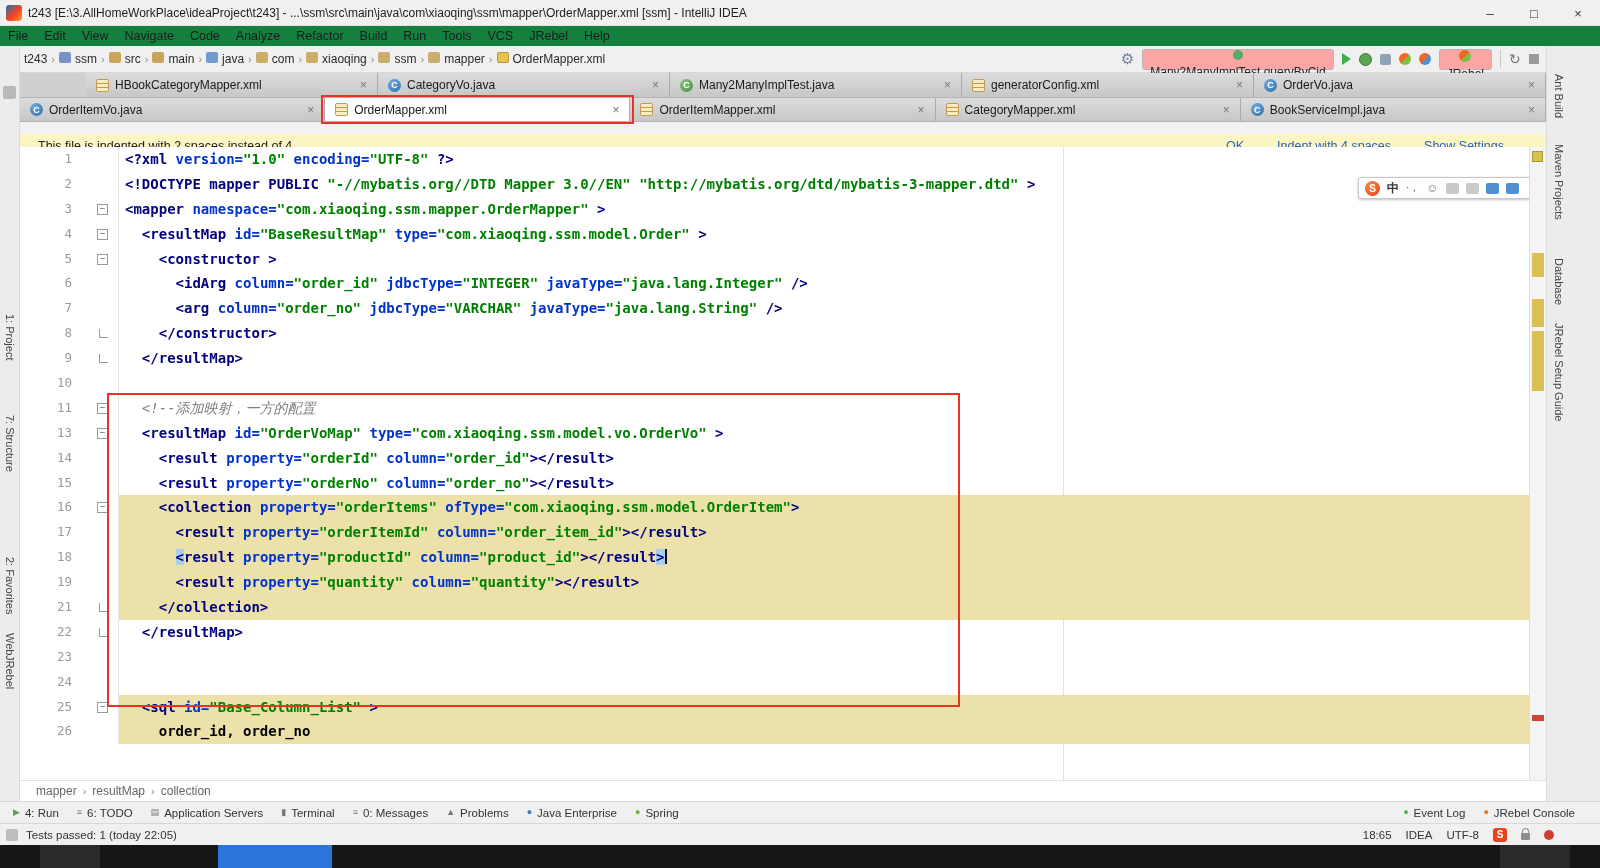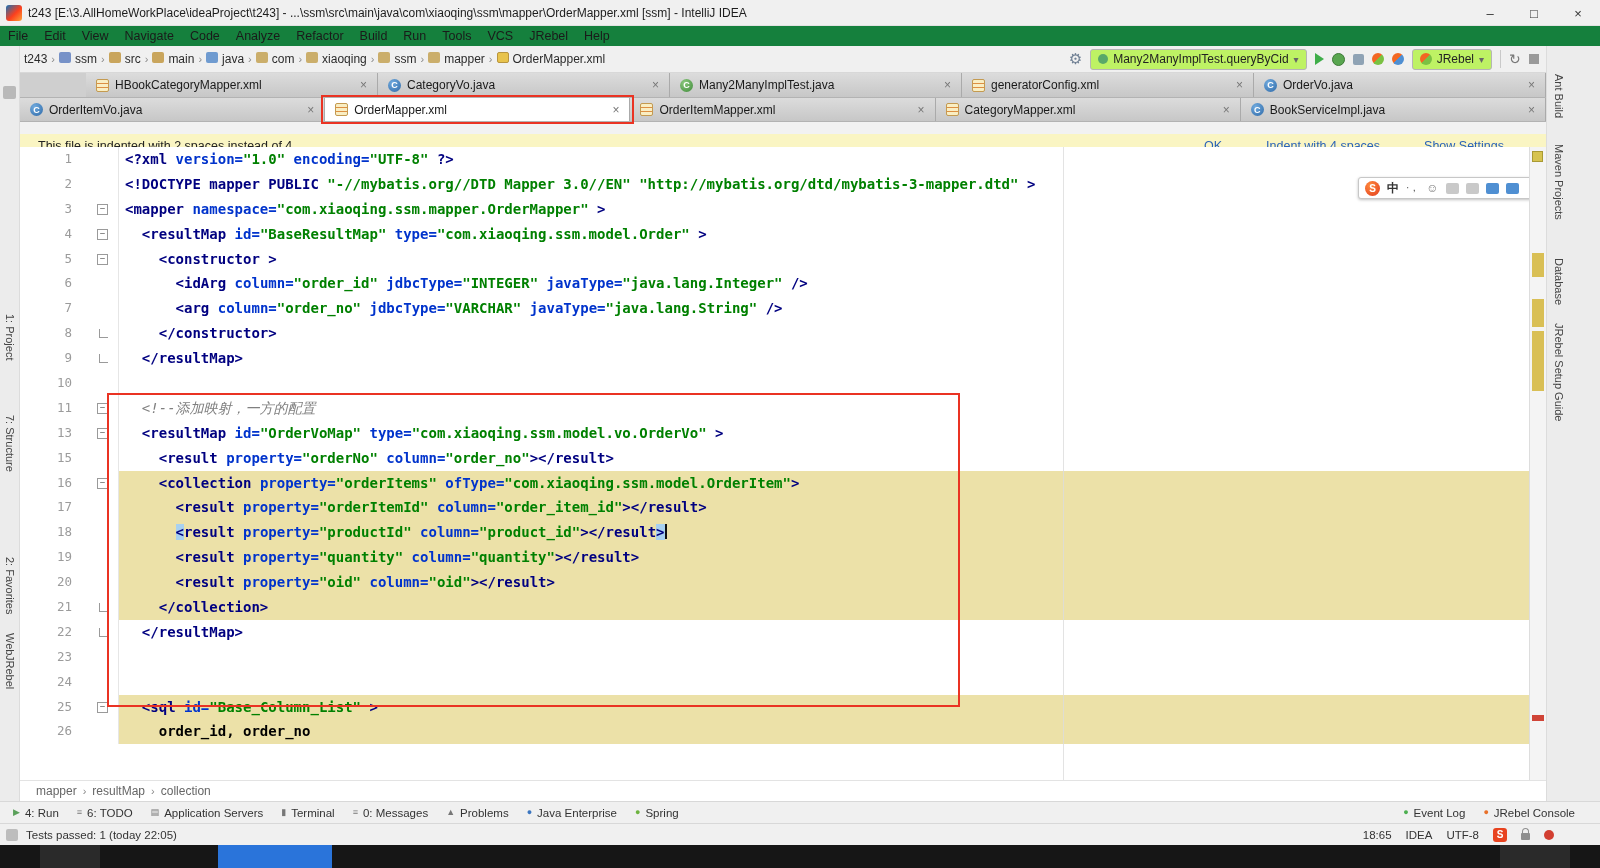--- a/index.html
+++ b/index.html
@@ -29,22 +29,22 @@
   .ci{width:12px;height:11px;border-radius:2px;display:inline-block;margin-right:4px;flex:none;}
   .ci-project{background:#5e6f80;}
   .ci-module{background:#7792c8;}
   .ci-folder{background:#c9a55c;}
   .ci-srcfolder{background:#6f9bd0;}
   .ci-package{background:#cbae6b;}
   .ci-xml{background:#e8c34c;border:1px solid #b8953f;box-sizing:border-box;}
   .nav-right{margin-left:auto;display:flex;align-items:center;gap:8px;padding-right:10px;}
   .nav-ic{display:inline-flex;align-items:center;justify-content:center;font-size:14px;color:#777;}
   .gear{font-size:15px;color:#6f7f93;}
-  .combo{display:flex;align-items:center;gap:5px;background:#bef264;border:1px solid #b5b5b5;
-    border-radius:3px;height:19px;padding:0 7px;font-size:12px;color:#222;white-space:nowrap;}
+  .combo{display:flex;align-items:center;gap:5px;background:#fca5a5;border:1px solid #b5b5b5;
+    border-radius:3px;height:19px;padding:0 7px;font-size:12px;color:#222;white-space:nowrap;flex-direction:column;}
   .combo .arrow{color:#666;font-size:10px;}
   .combo-ic{width:10px;height:10px;border-radius:50%;background:#59a869;flex:none;}
   .run-tri{width:0;height:0;border-left:9px solid #3fae4a;border-top:6px solid transparent;border-bottom:6px solid transparent;}
   .bug{width:11px;height:11px;border-radius:50%;background:#59a650;border:1px solid #3c7a36;}
   .cov{width:11px;height:11px;background:#8fa3b5;border-radius:2px;}
   .jr{width:12px;height:12px;border-radius:50%;}
   .jr1{background:linear-gradient(135deg,#f26722 50%,#7ac143 50%);}
   .jr2{background:linear-gradient(135deg,#f26722 50%,#4f8fd2 50%);}
   .jr-logo{width:12px;height:12px;border-radius:50%;background:linear-gradient(135deg,#f26722 50%,#7ac143 50%);flex:none;}
   .vsep{width:1px;height:18px;background:#c9c9c9;}
@@ -64,21 +64,21 @@
   .fi-xml{background:repeating-linear-gradient(180deg,#f9eec3 0 3px,#dd8f43 3px 4px);border:1px solid #c49a50;border-radius:2px;}
   .fi-java{border-radius:50%;background:radial-gradient(circle at 35% 30%,#70aade,#2f6aa8);color:#fff;font-size:9px;font-weight:bold;}
   .fi-test{border-radius:50%;background:radial-gradient(circle at 35% 30%,#8cc97e,#3f8a3a);color:#fff;font-size:9px;font-weight:bold;}
   .tab-close{color:#777;font-size:12px;margin-left:auto;}
 
   
   .banner{position:absolute;top:122px;left:20px;right:54px;height:25px;background:var(--banner-bg,#faf5c3);
     border-bottom:1px solid #d9d29a;display:flex;align-items:center;font-size:12.5px;color:#222;
     padding:0 12px;box-sizing:border-box;margin-top:12px;}
   .banner-msg{padding-left:6px;}
-  .banner-actions{margin-left:auto;display:flex;gap:44px;padding-right:30px;}
+  .banner-actions{margin-left:auto;display:flex;gap:33px;padding-right:30px;}
   .banner-link{color:#2a63b8;}
 
   
   .editor{position:absolute;top:147px;left:20px;width:1526px;height:633px;background:#fff;overflow:hidden;}
   .code-lines{position:absolute;left:0;top:0;right:16px;bottom:0;overflow:hidden;}
   .code-line{display:flex;height:24.9px;line-height:24.9px;white-space:pre;
     font-family:"DejaVu Sans Mono","Liberation Mono",monospace;font-size:14px;font-weight:bold;}
   .ln{width:52px;text-align:right;color:#9b9b9b;font-size:12.5px;font-weight:normal;flex:none;
     font-family:"DejaVu Sans Mono",monospace;}
   .fold{width:46px;flex:none;display:flex;justify-content:flex-end;align-items:center;
@@ -344,26 +344,26 @@
         <div class="code-line"><span class="ln">3</span><span class="fold"><span class="fold-box">−</span></span><span class="code"><span class="tk-t">&lt;mapper </span><span class="tk-a">namespace=</span><span class="tk-v">"com.xiaoqing.ssm.mapper.OrderMapper"</span><span class="tk-t"> &gt;</span></span></div>
         <div class="code-line"><span class="ln">4</span><span class="fold"><span class="fold-box">−</span></span><span class="code"><span class="tk-x">  </span><span class="tk-t">&lt;resultMap </span><span class="tk-a">id=</span><span class="tk-v">"BaseResultMap"</span><span class="tk-x"> </span><span class="tk-a">type=</span><span class="tk-v">"com.xiaoqing.ssm.model.Order"</span><span class="tk-t"> &gt;</span></span></div>
         <div class="code-line"><span class="ln">5</span><span class="fold"><span class="fold-box">−</span></span><span class="code"><span class="tk-x">    </span><span class="tk-t">&lt;constructor &gt;</span></span></div>
         <div class="code-line"><span class="ln">6</span><span class="fold"></span><span class="code"><span class="tk-x">      </span><span class="tk-t">&lt;idArg </span><span class="tk-a">column=</span><span class="tk-v">"order_id"</span><span class="tk-x"> </span><span class="tk-a">jdbcType=</span><span class="tk-v">"INTEGER"</span><span class="tk-x"> </span><span class="tk-a">javaType=</span><span class="tk-v">"java.lang.Integer"</span><span class="tk-t"> /&gt;</span></span></div>
         <div class="code-line"><span class="ln">7</span><span class="fold"></span><span class="code"><span class="tk-x">      </span><span class="tk-t">&lt;arg </span><span class="tk-a">column=</span><span class="tk-v">"order_no"</span><span class="tk-x"> </span><span class="tk-a">jdbcType=</span><span class="tk-v">"VARCHAR"</span><span class="tk-x"> </span><span class="tk-a">javaType=</span><span class="tk-v">"java.lang.String"</span><span class="tk-t"> /&gt;</span></span></div>
         <div class="code-line"><span class="ln">8</span><span class="fold"><span class="fold-end"></span></span><span class="code"><span class="tk-x">    </span><span class="tk-t">&lt;/constructor&gt;</span></span></div>
         <div class="code-line"><span class="ln">9</span><span class="fold"><span class="fold-end"></span></span><span class="code"><span class="tk-x">  </span><span class="tk-t">&lt;/resultMap&gt;</span></span></div>
         <div class="code-line"><span class="ln">10</span><span class="fold"></span><span class="code"></span></div>
         <div class="code-line"><span class="ln">11</span><span class="fold"><span class="fold-box">−</span></span><span class="code"><span class="tk-x">  </span><span class="tk-c">&lt;!--添加映射，一方的配置</span></span></div>
         <div class="code-line"><span class="ln">13</span><span class="fold"><span class="fold-box">−</span></span><span class="code"><span class="tk-x">  </span><span class="tk-t">&lt;resultMap </span><span class="tk-a">id=</span><span class="tk-v">"OrderVoMap"</span><span class="tk-x"> </span><span class="tk-a">type=</span><span class="tk-v">"com.xiaoqing.ssm.model.vo.OrderVo"</span><span class="tk-t"> &gt;</span></span></div>
+        <div class="code-line"><span class="ln">14</span><span class="fold"></span><span class="code"><span class="tk-x">    </span><span class="tk-t">&lt;result </span><span class="tk-a">property=</span><span class="tk-v">"orderId"</span><span class="tk-x"> </span><span class="tk-a">column=</span><span class="tk-v">"order_id"</span><span class="tk-t">&gt;&lt;/result&gt;</span></span></div>
         <div class="code-line"><span class="ln">15</span><span class="fold"></span><span class="code"><span class="tk-x">    </span><span class="tk-t">&lt;result </span><span class="tk-a">property=</span><span class="tk-v">"orderNo"</span><span class="tk-x"> </span><span class="tk-a">column=</span><span class="tk-v">"order_no"</span><span class="tk-t">&gt;&lt;/result&gt;</span></span></div>
         <div class="code-line hl"><span class="ln">16</span><span class="fold"><span class="fold-box">−</span></span><span class="code"><span class="tk-x">    </span><span class="tk-t">&lt;collection </span><span class="tk-a">property=</span><span class="tk-v">"orderItems"</span><span class="tk-x"> </span><span class="tk-a">ofType=</span><span class="tk-v">"com.xiaoqing.ssm.model.OrderItem"</span><span class="tk-t">&gt;</span></span></div>
         <div class="code-line hl"><span class="ln">17</span><span class="fold"></span><span class="code"><span class="tk-x">      </span><span class="tk-t">&lt;result </span><span class="tk-a">property=</span><span class="tk-v">"orderItemId"</span><span class="tk-x"> </span><span class="tk-a">column=</span><span class="tk-v">"order_item_id"</span><span class="tk-t">&gt;&lt;/result&gt;</span></span></div>
         <div class="code-line hl"><span class="ln">18</span><span class="fold"></span><span class="code"><span class="tk-x">      </span><span class="tk-m">&lt;</span><span class="tk-t">result </span><span class="tk-a">property=</span><span class="tk-v">"productId"</span><span class="tk-x"> </span><span class="tk-a">column=</span><span class="tk-v">"product_id"</span><span class="tk-t">&gt;&lt;/result</span><span class="tk-m">&gt;</span><span class="caret"></span></span></div>
         <div class="code-line hl"><span class="ln">19</span><span class="fold"></span><span class="code"><span class="tk-x">      </span><span class="tk-t">&lt;result </span><span class="tk-a">property=</span><span class="tk-v">"quantity"</span><span class="tk-x"> </span><span class="tk-a">column=</span><span class="tk-v">"quantity"</span><span class="tk-t">&gt;&lt;/result&gt;</span></span></div>
-        <div class="code-line hl"><span class="ln">20</span><span class="fold"></span><span class="code"><span class="tk-x">      </span><span class="tk-t">&lt;result </span><span class="tk-a">property=</span><span class="tk-v">"oid"</span><span class="tk-x"> </span><span class="tk-a">column=</span><span class="tk-v">"oid"</span><span class="tk-t">&gt;&lt;/result&gt;</span></span></div>
         <div class="code-line hl"><span class="ln">21</span><span class="fold"><span class="fold-end"></span></span><span class="code"><span class="tk-x">    </span><span class="tk-t">&lt;/collection&gt;</span></span></div>
         <div class="code-line"><span class="ln">22</span><span class="fold"><span class="fold-end"></span></span><span class="code"><span class="tk-x">  </span><span class="tk-t">&lt;/resultMap&gt;</span></span></div>
         <div class="code-line"><span class="ln">23</span><span class="fold"></span><span class="code"></span></div>
         <div class="code-line"><span class="ln">24</span><span class="fold"></span><span class="code"></span></div>
         <div class="code-line hl"><span class="ln">25</span><span class="fold"><span class="fold-box">−</span></span><span class="code"><span class="tk-x">  </span><span class="tk-t">&lt;sql </span><span class="tk-a">id=</span><span class="tk-v">"Base_Column_List"</span><span class="tk-t"> &gt;</span></span></div>
         <div class="code-line hl"><span class="ln">26</span><span class="fold"></span><span class="code"><span class="tk-x">    </span><span class="tk-x">order_id, order_no</span></span></div>
       </div>
     <div class="margin-guide"></div>
     <div class="ime">
       <span class="ime-logo">S</span>

